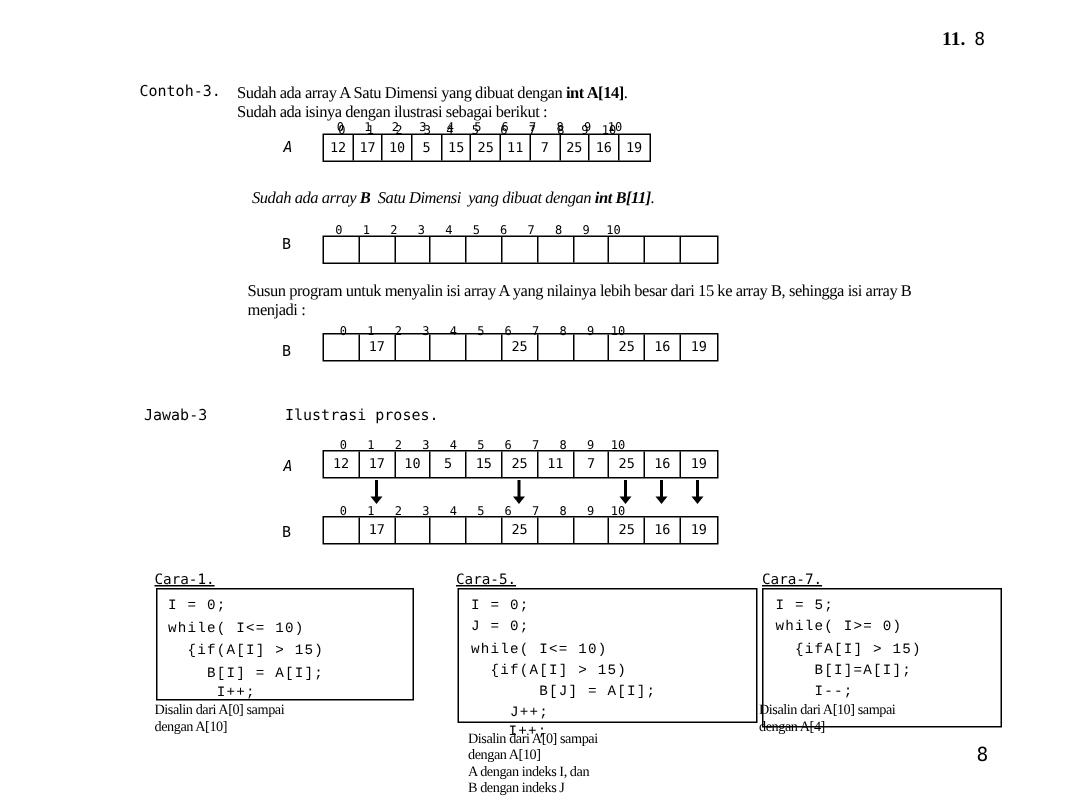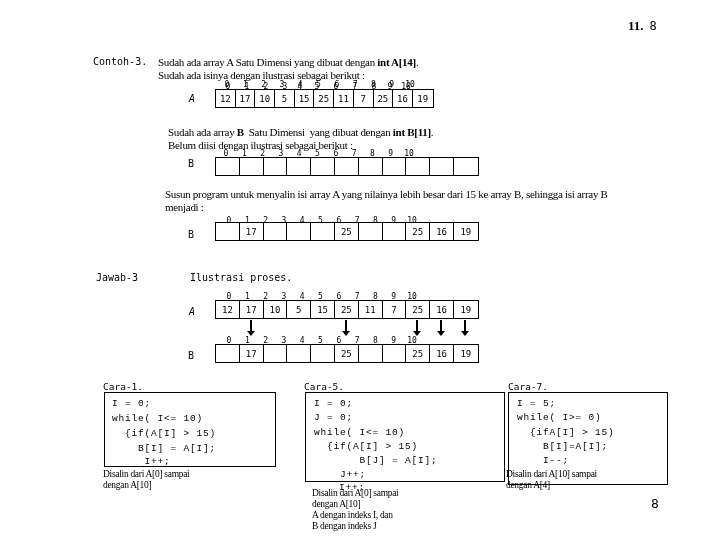--- a/index.html
+++ b/index.html
@@ -15,21 +15,21 @@
     .idx-row span { position: absolute; top: 0; width: 12px; text-align: center; }
     .arr-name { font-family: "DejaVu Sans Mono", monospace; font-size: 10px; }
     .arr-name.italic { font-style: italic; }
     .arr { position: absolute; display: flex; border: 1px solid #000; height: 19px; box-sizing: border-box; }
     .arr .cell { box-sizing: border-box; border-right: 1px solid #000; height: 100%; display: flex; align-items: center; justify-content: center; font-family: "DejaVu Sans Mono", monospace; font-size: 9px; }
     .arr .cell:last-child { border-right: none; }
     .arrow { position: absolute; width: 2px; background: #000; height: 12px; }
     .arrow::after { content: ""; position: absolute; left: -3px; bottom: -4px; border-left: 4px solid transparent; border-right: 4px solid transparent; border-top: 5px solid #000; }
     .code-box { position: absolute; border: 1px solid #000; box-sizing: border-box; background: #fff; }
     .code-line { position: absolute; font-family: "Liberation Mono", monospace; font-size: 9.5px; white-space: pre; letter-spacing: 0.8px; }
-    .box-title { position: absolute; font-family: "DejaVu Sans Mono", monospace; font-size: 9.5px; white-space: nowrap; }
+    .box-title { position: absolute; font-family: "DejaVu Sans Mono", monospace; font-size: 9.5px; text-decoration: underline; white-space: nowrap; }
     .note { position: absolute; font-size: 9.5px; line-height: 11px; white-space: nowrap; letter-spacing: -0.3px; }
   </style>
 </head>
 <body>
 
 <div class="abs page-num" style="left:628px; top:18px;">
   <b>11.</b><span class="n">8</span>
 </div>
 
 <div class="abs label-sans" style="left:93px; top:56px;">Contoh-3.</div>
@@ -185,23 +185,22 @@
       <div class="cell" style="width: 23.8px;">16</div>
       <div class="cell" style="width: 23.8px;">19</div>
     </div>
     <div class="arrow" style="left: 249.8px; top: 320px;"></div>
     <div class="arrow" style="left: 345px; top: 320px;"></div>
     <div class="arrow" style="left: 416.4px; top: 320px;"></div>
     <div class="arrow" style="left: 440.2px; top: 320px;"></div>
     <div class="arrow" style="left: 464px; top: 320px;"></div>
   </div>
 
-<div class="abs para" style="left:168px; top:126px;">
+<div class="abs para" style="left:168px; top:126px;font-style:italic;">
   <span>Sudah ada array </span><b>B</b><span style="white-space:pre">  Satu Dimensi  yang dibuat dengan </span><b>int B[11]</b><span>.</span><br>
-  <span>Belum diisi dengan ilustrasi sebagai berikut :</span>
 </div>
 
 <div class="abs para" style="left:165px; top:188px;">
   <span>Susun program untuk menyalin isi array A yang nilainya lebih besar dari 15 ke array B, sehingga isi array B</span><br>
   <span>menjadi :</span>
 </div>
 
 <div class="abs label-sans" style="left:96px; top:272px;">Jawab-3</div>
 <div class="abs label-sans" style="left:190px; top:272px;">Ilustrasi proses.</div>
 

